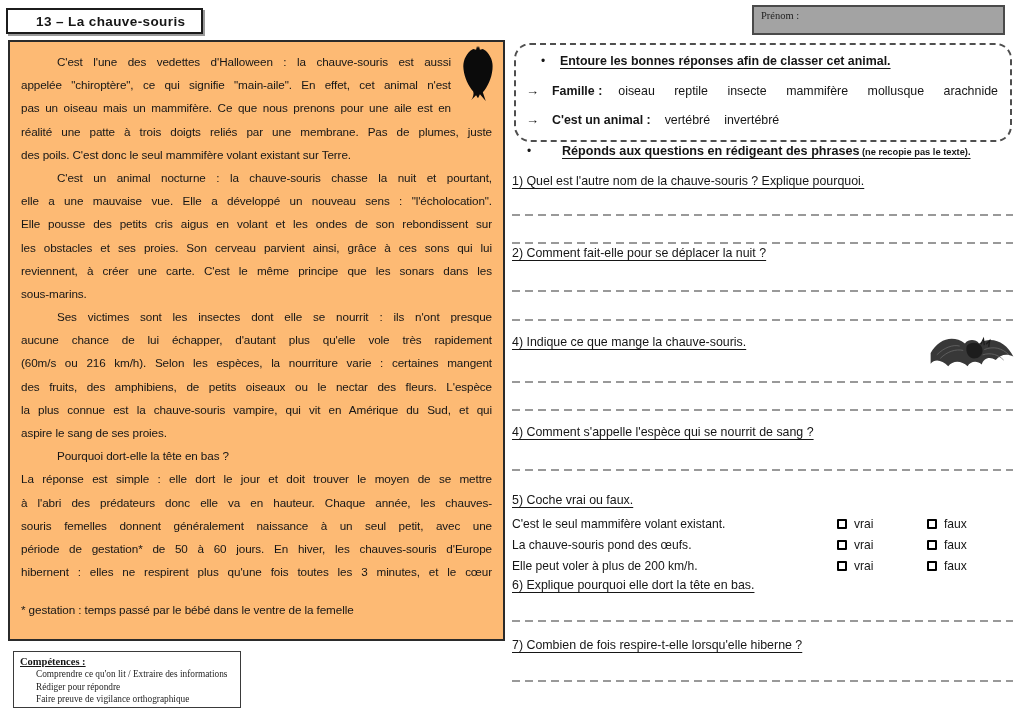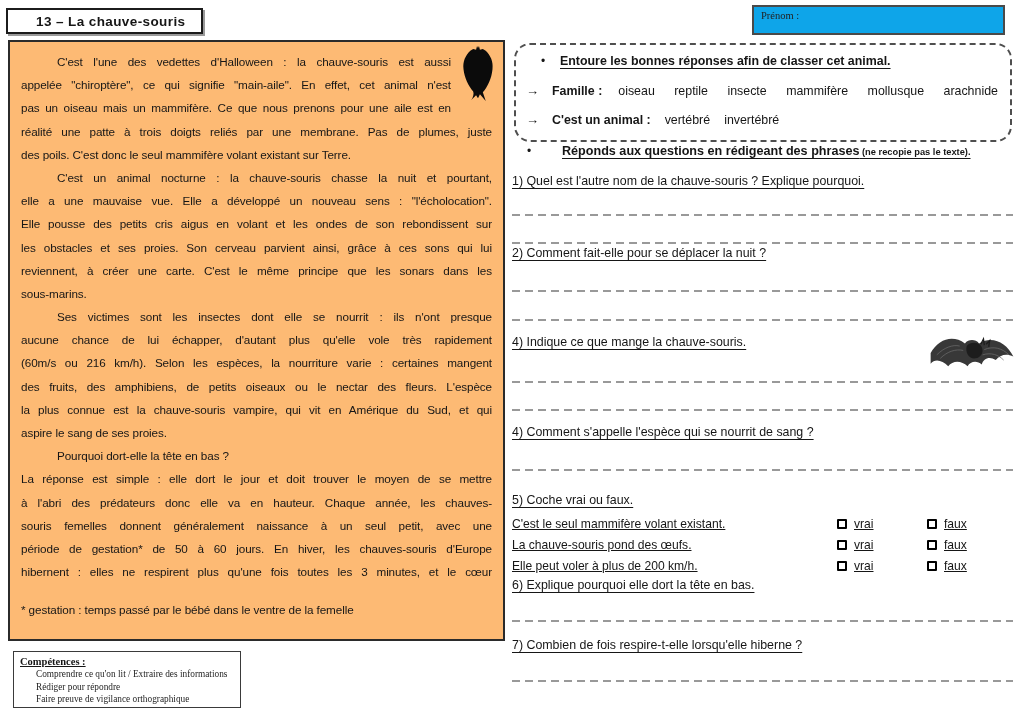--- a/index.html
+++ b/index.html
@@ -24,21 +24,21 @@
     display: flex; align-items: center;
     padding-left: 28px;
     font-size: 13.5px; font-weight: bold; letter-spacing: .4px;
   }
 
   
   .prenom-box {
     position: absolute; left: 752px; top: 5px;
     width: 253px; height: 30px;
     border: 2px solid #4a4a4a;
-    background: #0ea5e9;
+    background: #a3a3a3;
     padding: 3px 7px;
     font-family: "Liberation Serif", serif;
     font-size: 10.5px; color: #222;
   }
 
   
   .reading-box {
     position: absolute; left: 8px; top: 40px;
     width: 497px; height: 601px;
     border: 2px solid #2b2b2b;
@@ -106,21 +106,21 @@
   }
   .ans-line {
     height: 2px;
     background: repeating-linear-gradient(90deg, #999 0 8px, transparent 8px 13px);
   }
   .mt24 { margin-top: 24px; } .mt26 { margin-top: 26px; } .mt27 { margin-top: 27px; }
   .mt28 { margin-top: 28px; } .mt30 { margin-top: 30px; }
   .qm8 { margin-top: 8px; } .qm10 { } .qm12 { margin-top: 12px; }
   .qm14 { margin-top: 14px; } .qm20 { margin-top: 20px; }
 
-  .tf-block { margin-top: 4px; text-decoration: underline; }
+  .tf-block { margin-top: 4px; }
   .tf-row { display: grid; grid-template-columns: 1fr 90px 86px; align-items: center; height: 21px; }
   .tf-text { font-size: 12.1px; }
   .tf-opt { display: flex; align-items: center; }
   .cb {
     width: 10px; height: 10px;
     border: 2.6px solid #000;
     border-radius: 1px;
     display: inline-block;
     margin-right: 7px;
     background: #fff;

